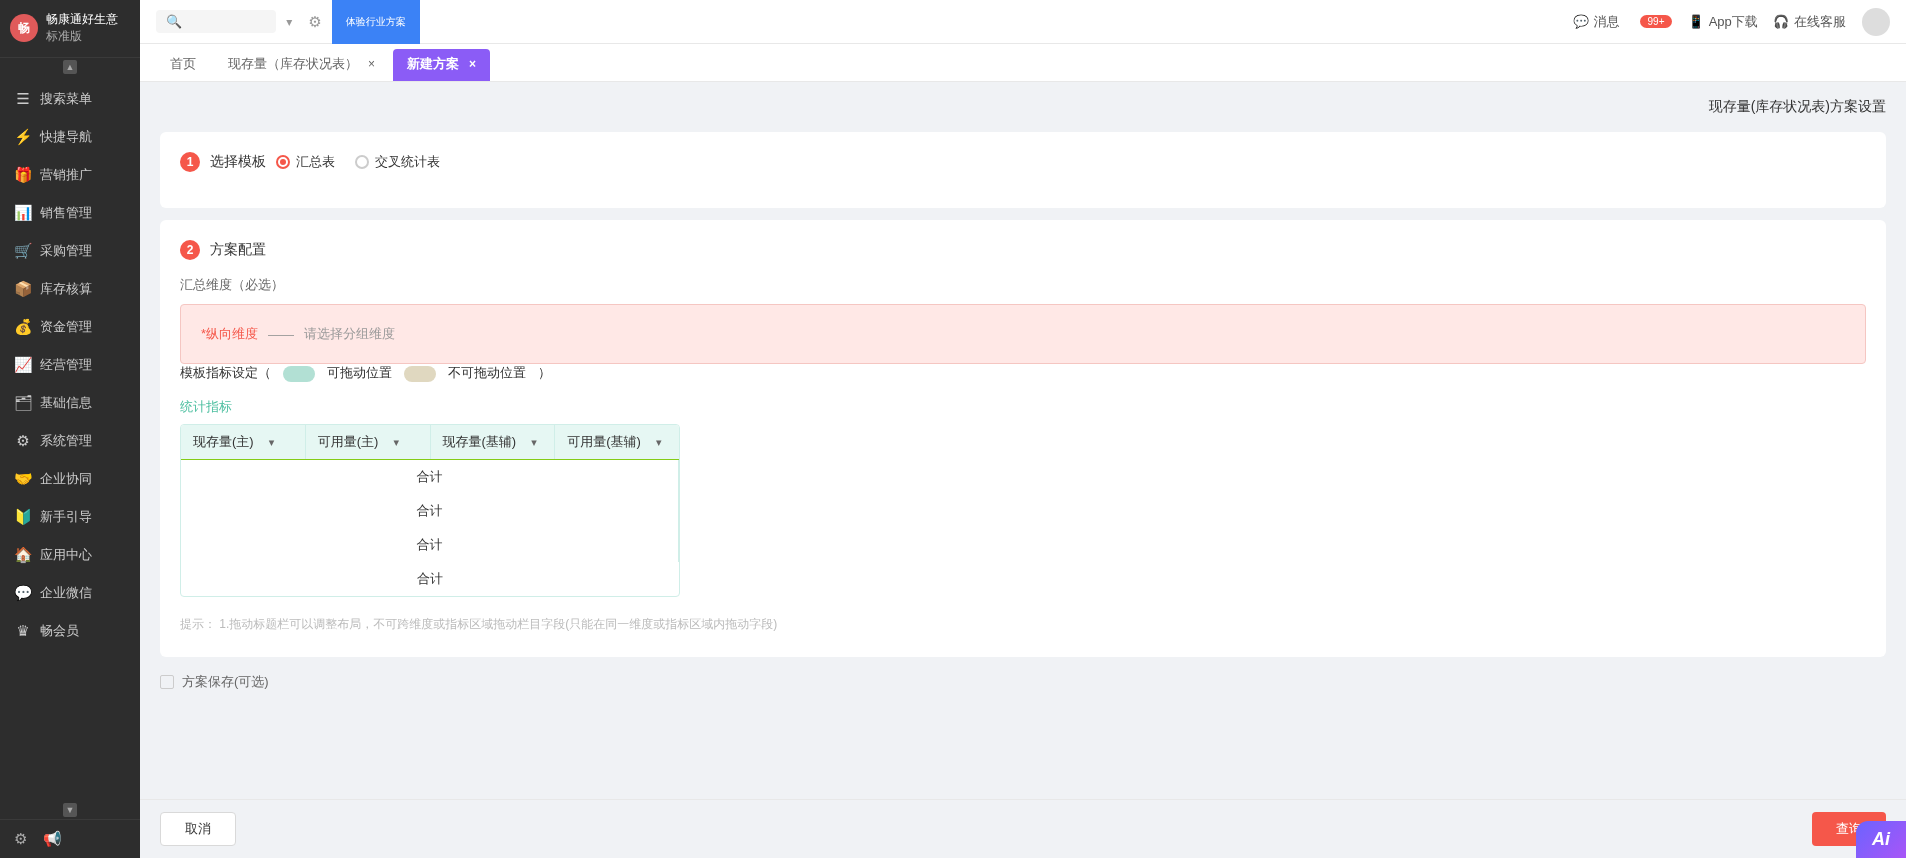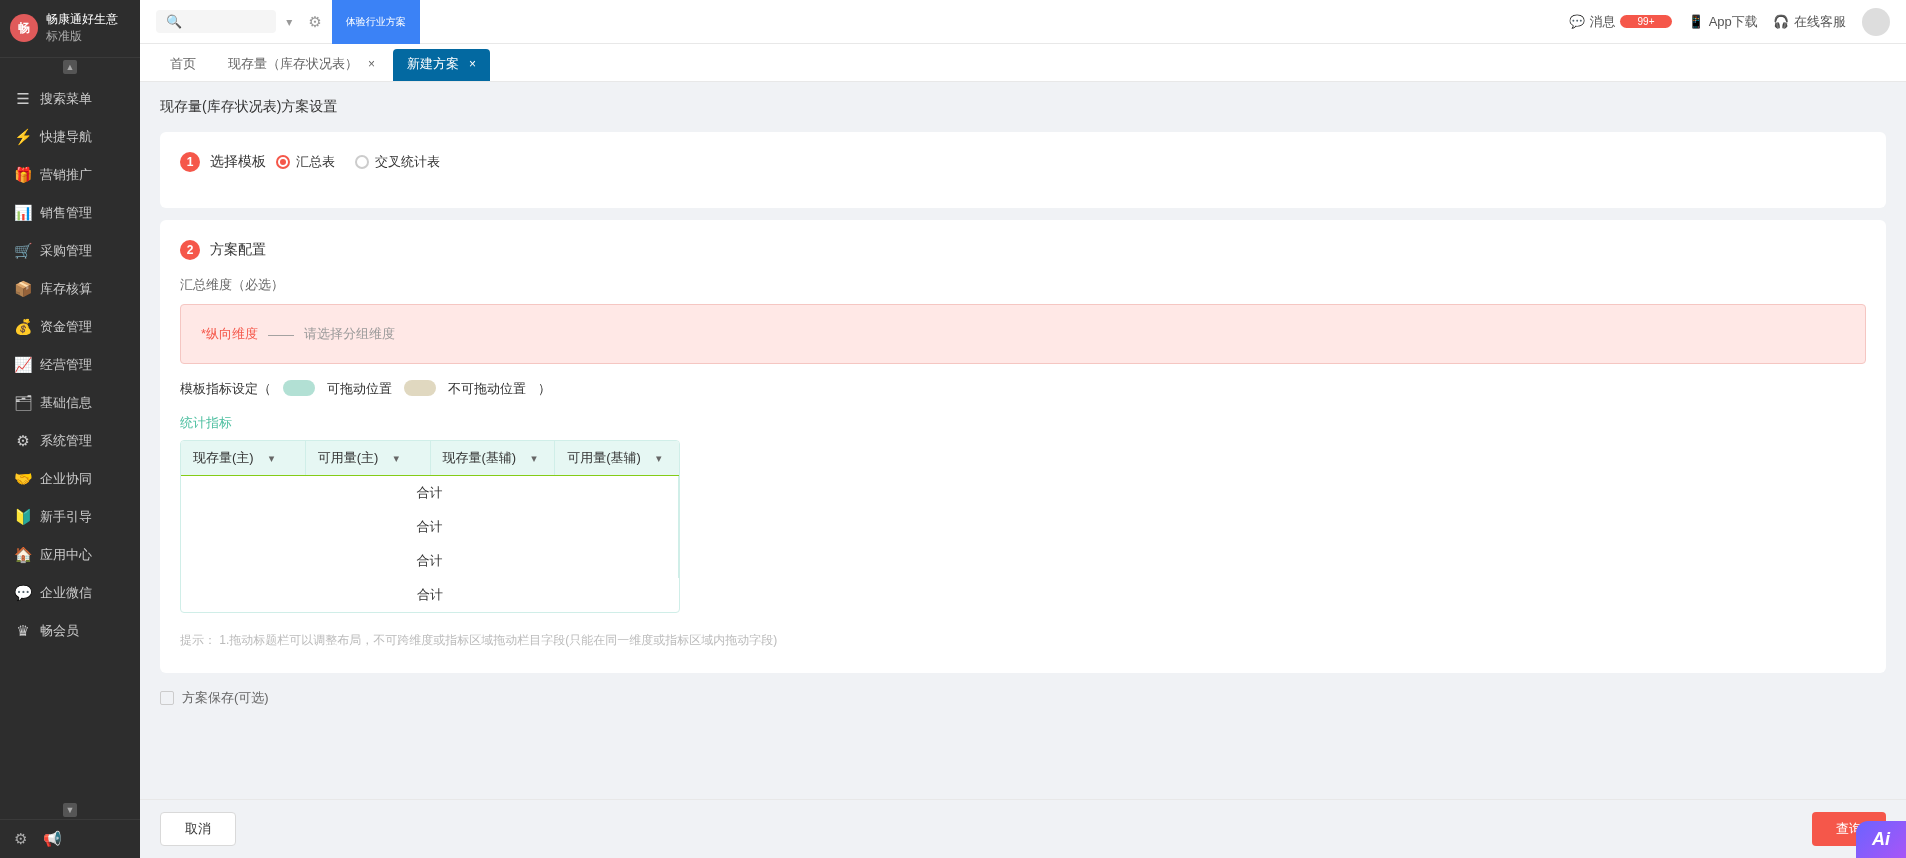--- a/index.html
+++ b/index.html
@@ -88,21 +88,21 @@
       border-radius: 4px;
       padding: 22px 14px;
       font-size: 10px;
       cursor: pointer;
     }
     .topbar-spacer { flex: 1; }
     .topbar-right { display: flex; align-items: center; gap: 16px; }
     .topbar-right-item { display: flex; align-items: center; gap: 4px; color: #555; cursor: pointer; font-size: 13px; }
     .badge {
       background: #f5574a; color: #fff; border-radius: 8px;
-      font-size: 10px; padding: 1px 18px; margin-left: 0;
+      font-size: 10px; padding: 1px 8px; margin-left: 16px;
     }
     .topbar-avatar { width: 28px; height: 28px; background: #ddd; border-radius: 50%; }
 
     
     .tabs {
       background: #fff;
       height: 38px;
       display: flex;
       align-items: flex-end;
       padding: 0 16px;
@@ -112,37 +112,39 @@
     }
     .tab {
       padding: 6px 14px;
       font-size: 13px;
       cursor: pointer;
       color: #666;
       border-bottom: 2px solid transparent;
       display: flex; align-items: center; gap: 6px;
     }
     .tab.active {
-      background: #0369a1;
+      background: #8b5cf6;
       color: #fff;
       border-radius: 4px 4px 0 0;
+      font-weight: bold;
     }
     .tab-x { font-size: 12px; margin-left: 4px; }
 
     
     .content {
       flex: 1; overflow-y: auto;
       padding: 16px 20px;
       background: #f0f2f5;
       position: relative;
     }
 
     .page-title {
       font-size: 14px; color: #333; margin-bottom: 16px;
       font-weight: 500;
+      text-align: right;
     }
 
     
     .section {
       background: #fff;
       border-radius: 6px;
       padding: 20px;
       margin-bottom: 12px;
     }
 
@@ -179,30 +181,29 @@
     
     .config-section { margin-top: 0; }
     .subsection-label { font-size: 13px; color: #666; margin-bottom: 10px; margin-top: 8px; }
 
     
     .dimension-area {
       background: #ffe8e6;
       border: 1px solid #f5c6c2;
       border-radius: 4px;
       padding: 20px;
-      margin-bottom: 16px;
       display: flex; align-items: center; gap: 10px;
     }
     .dimension-label { color: #f5574a; font-size: 13px; }
     .dimension-dash { color: #999; }
     .dimension-placeholder { color: #999; font-size: 13px; }
 
     
     .indicator-row {
-      display: flex; align-items: flex-start; gap: 12px;
+      display: flex; align-items: flex-end; gap: 12px;
       margin-bottom: 16px; font-size: 13px; color: #333;
     }
     .indicator-pill {
       width: 32px; height: 16px;
       background: #b2e0d4;
       border-radius: 8px;
       display: inline-block;
     }
     .indicator-pill.gray {
       background: #e0d8c0;

